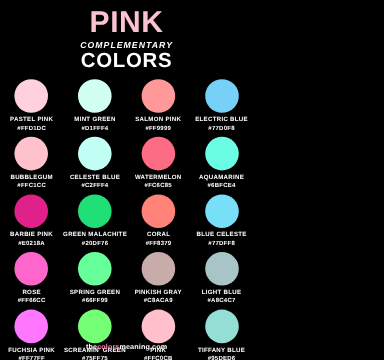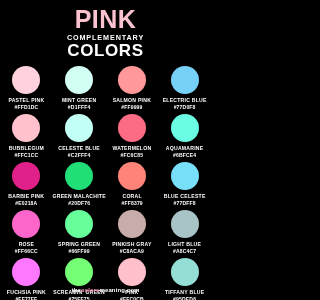--- a/index.html
+++ b/index.html
@@ -28,20 +28,21 @@
     color: #FBC3D0;
     margin: 0;
   }
   .title-sub {
     font-size: 7.2px;
     font-weight: bold;
     letter-spacing: 0.9px;
     color: #FFFFFF;
     margin: 2px 0 0 0;
     line-height: 1;
+    font-style: italic;
   }
   .title-third {
     font-size: 17px;
     font-weight: bold;
     letter-spacing: 0.6px;
     color: #FFFFFF;
     margin: 1px 0 0 0;
     line-height: 1;
   }
 

